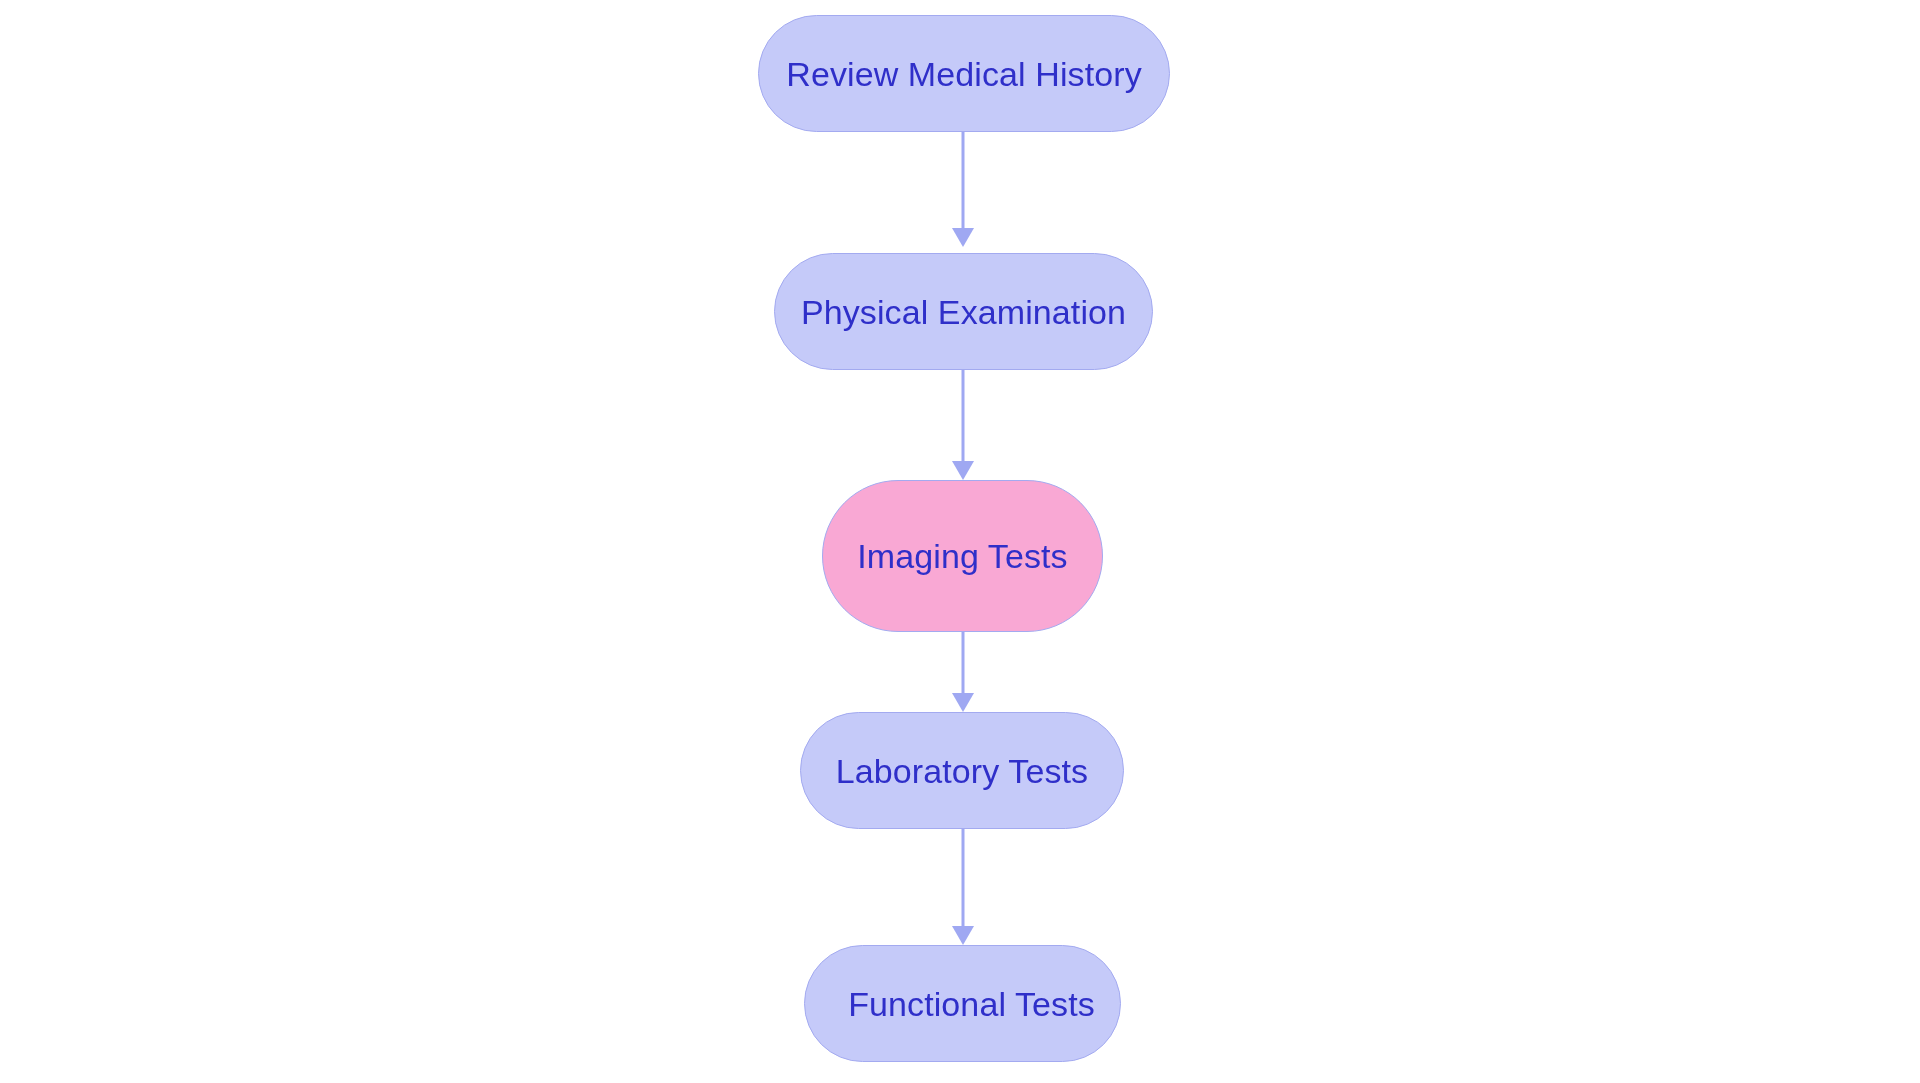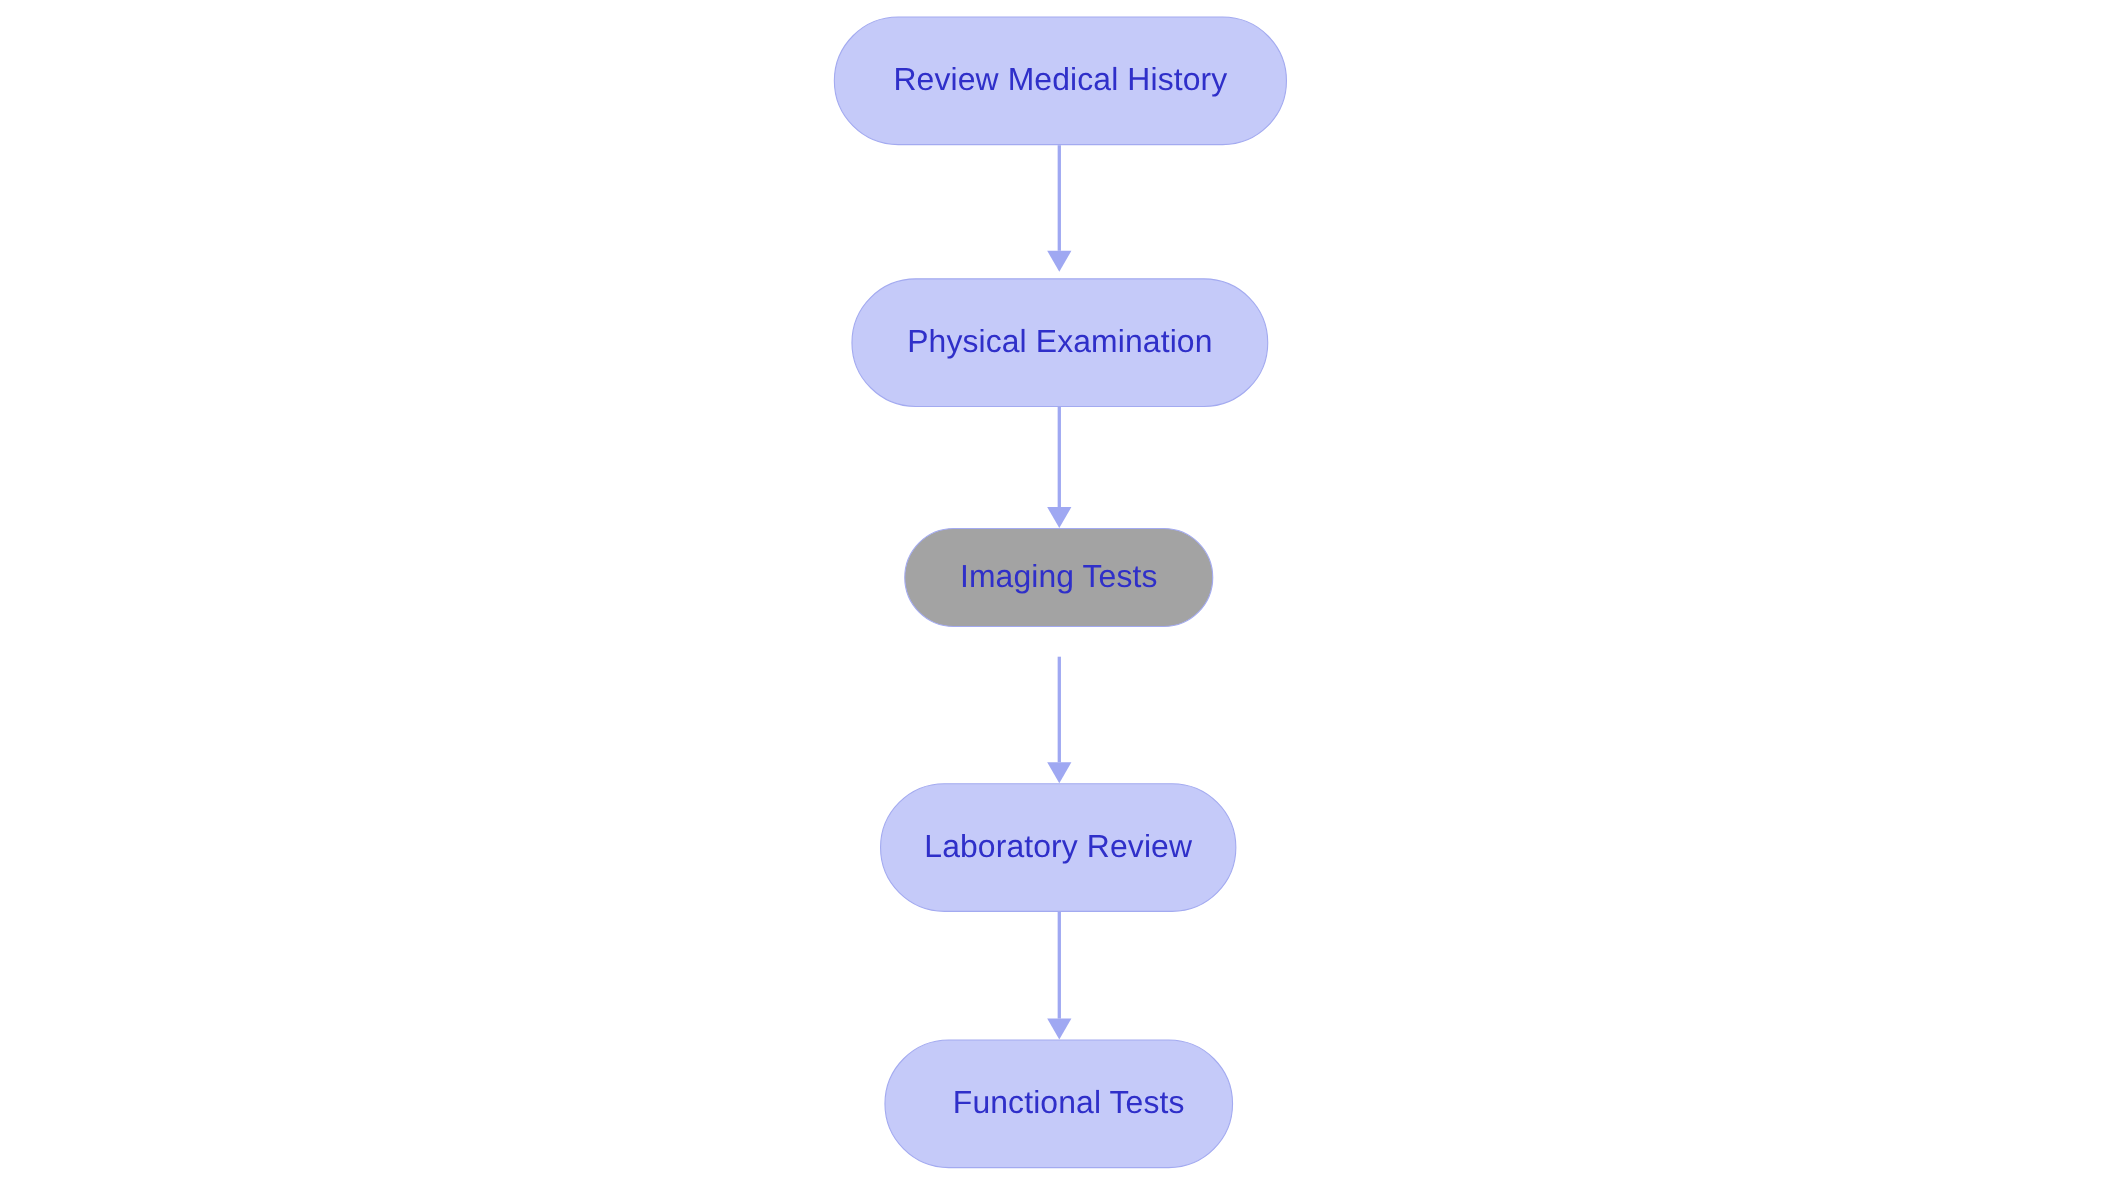--- a/index.html
+++ b/index.html
@@ -30,21 +30,21 @@
     align-items: center;
     justify-content: center;
     background: #c5caf9;
     border: 1.6px solid #a3aaf0;
     border-radius: 999px;
     white-space: nowrap;
     user-select: none;
   }
   .flow-node-label {
     font-family: "Liberation Sans", sans-serif;
-    font-size: 29px;
+    font-size: 34px;
     font-weight: 400;
     color: #2f2fc9;
     letter-spacing: 0.1px;
     line-height: 1;
     white-space: nowrap;
   }
 
   
   .flow-edge {
     position: absolute;
@@ -90,23 +90,23 @@
         <div class="edge-arrowhead" style="left: 963px; top: 926px; border-top-color: rgb(159, 168, 242);"></div>
       </div>
     </div>
   <div id="node-layer">
       <div class="flow-node" style="left: 758px; top: 15px; width: 412px; height: 117px; background: rgb(197, 202, 249); border-color: rgb(163, 170, 240);">
         <span class="flow-node-label" style="color: rgb(47, 47, 201);">Review Medical History</span>
       </div>
       <div class="flow-node" style="left: 774px; top: 253px; width: 379px; height: 117px; background: rgb(197, 202, 249); border-color: rgb(163, 170, 240);">
         <span class="flow-node-label" style="color: rgb(47, 47, 201);">Physical Examination</span>
       </div>
-      <div class="flow-node" style="left: 822px; top: 480px; width: 281px; height: 90px; background: #a3a3a3; border-color: rgb(163, 170, 240);">
+      <div class="flow-node" style="left: 822px; top: 480px; width: 281px; height: 152px; background: #f9a8d4; border-color: rgb(163, 170, 240);">
         <span class="flow-node-label" style="color: rgb(47, 47, 201);">Imaging Tests</span>
       </div>
       <div class="flow-node" style="left: 800px; top: 712px; width: 324px; height: 117px; background: rgb(197, 202, 249); border-color: rgb(163, 170, 240);">
-        <span class="flow-node-label" style="color: rgb(47, 47, 201);">Laboratory Review</span>
+        <span class="flow-node-label" style="color: rgb(47, 47, 201);">Laboratory Tests</span>
       </div>
       <div class="flow-node" style="left: 804px; top: 945px; width: 317px; height: 117px; background: rgb(197, 202, 249); border-color: rgb(163, 170, 240);">
         <span class="flow-node-label" style="color: rgb(47, 47, 201); margin-left: 18px;">Functional Tests</span>
       </div>
     </div>
 </div>
 
 </body></html>

